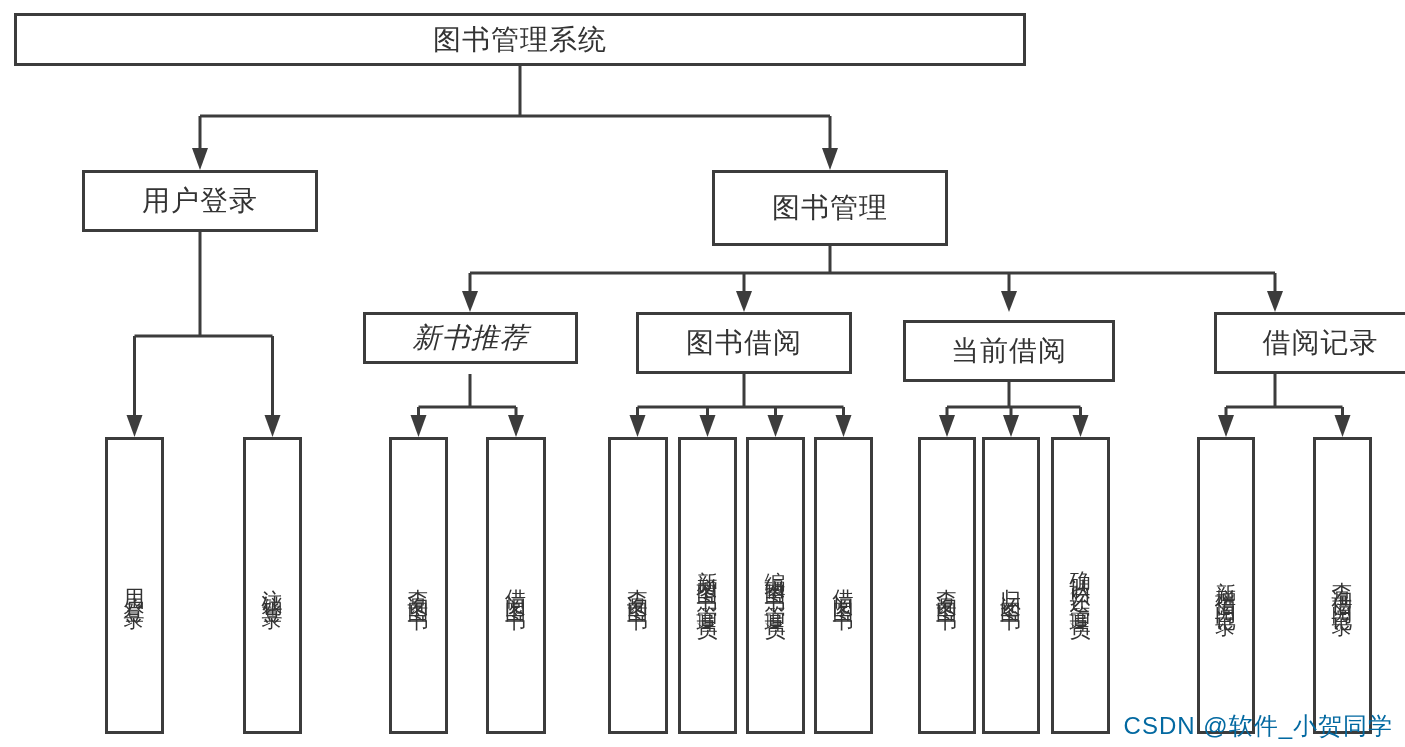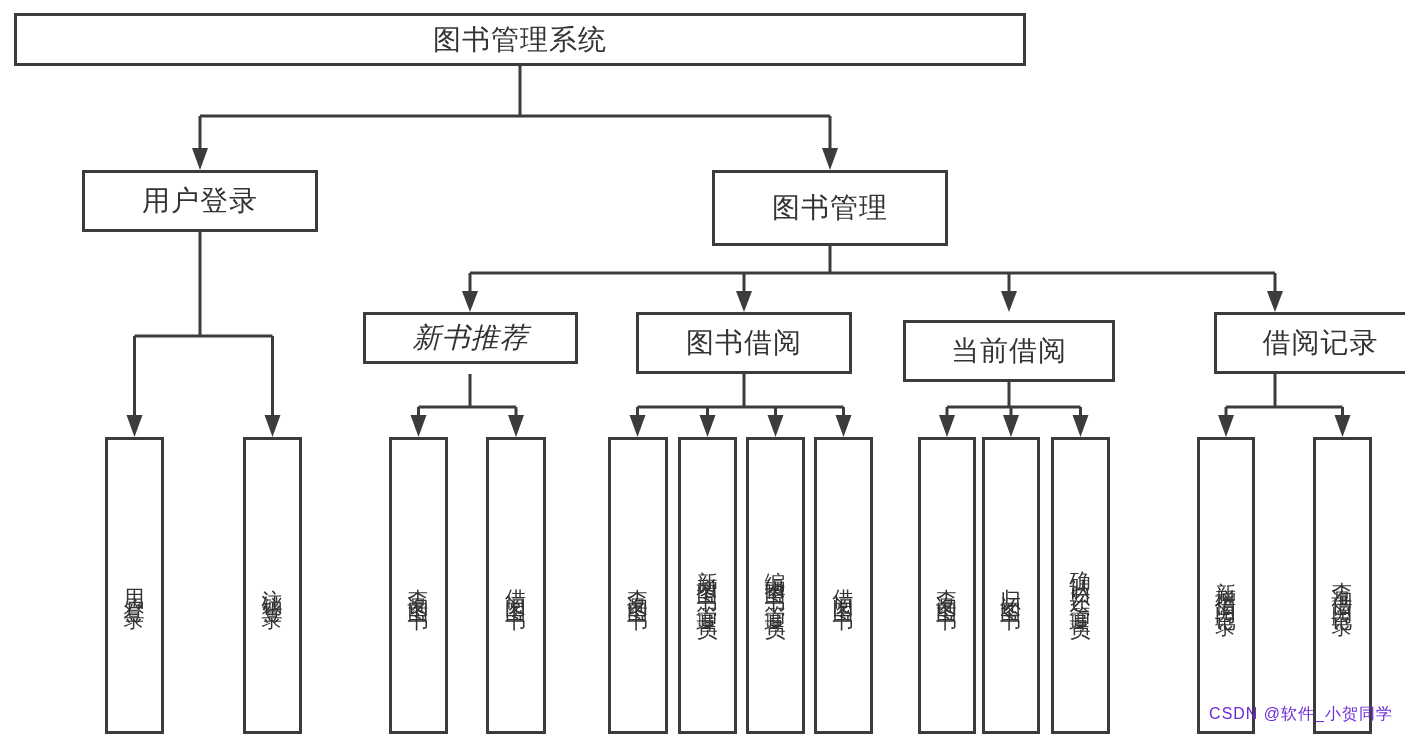--- a/index.html
+++ b/index.html
@@ -11,22 +11,22 @@
   .box{
     position:absolute;box-sizing:border-box;background:#ffffff;
     border:3px solid #3c3c3c;display:flex;align-items:center;justify-content:center;
     color:#333333;
   }
   .hbox{font-size:28px;letter-spacing:1px;white-space:nowrap;}
   .vbox .vtext{
     writing-mode:vertical-rl;letter-spacing:7px;font-size:21px;line-height:1;
   }
   .watermark{
-    position:absolute;right:12px;bottom:22px;font-size:16px;letter-spacing:1px;
-    color:#6d28d9;white-space:nowrap;z-index:5;
+    position:absolute;right:12px;bottom:5px;font-size:24px;letter-spacing:1px;
+    color:#0369a1;white-space:nowrap;z-index:5;
   }
 </style>
 </head>
 <body>
 
 <div class="canvas">
 
   <svg class="connector-layer" width="1405" height="747" viewBox="0 0 1405 747" xmlns="http://www.w3.org/2000/svg">
     <g stroke="#3c3c3c" stroke-width="3" fill="none">
       <path d="M520 66 V116 M200 116 H830 M200 116 V150 M830 116 V150"></path>

